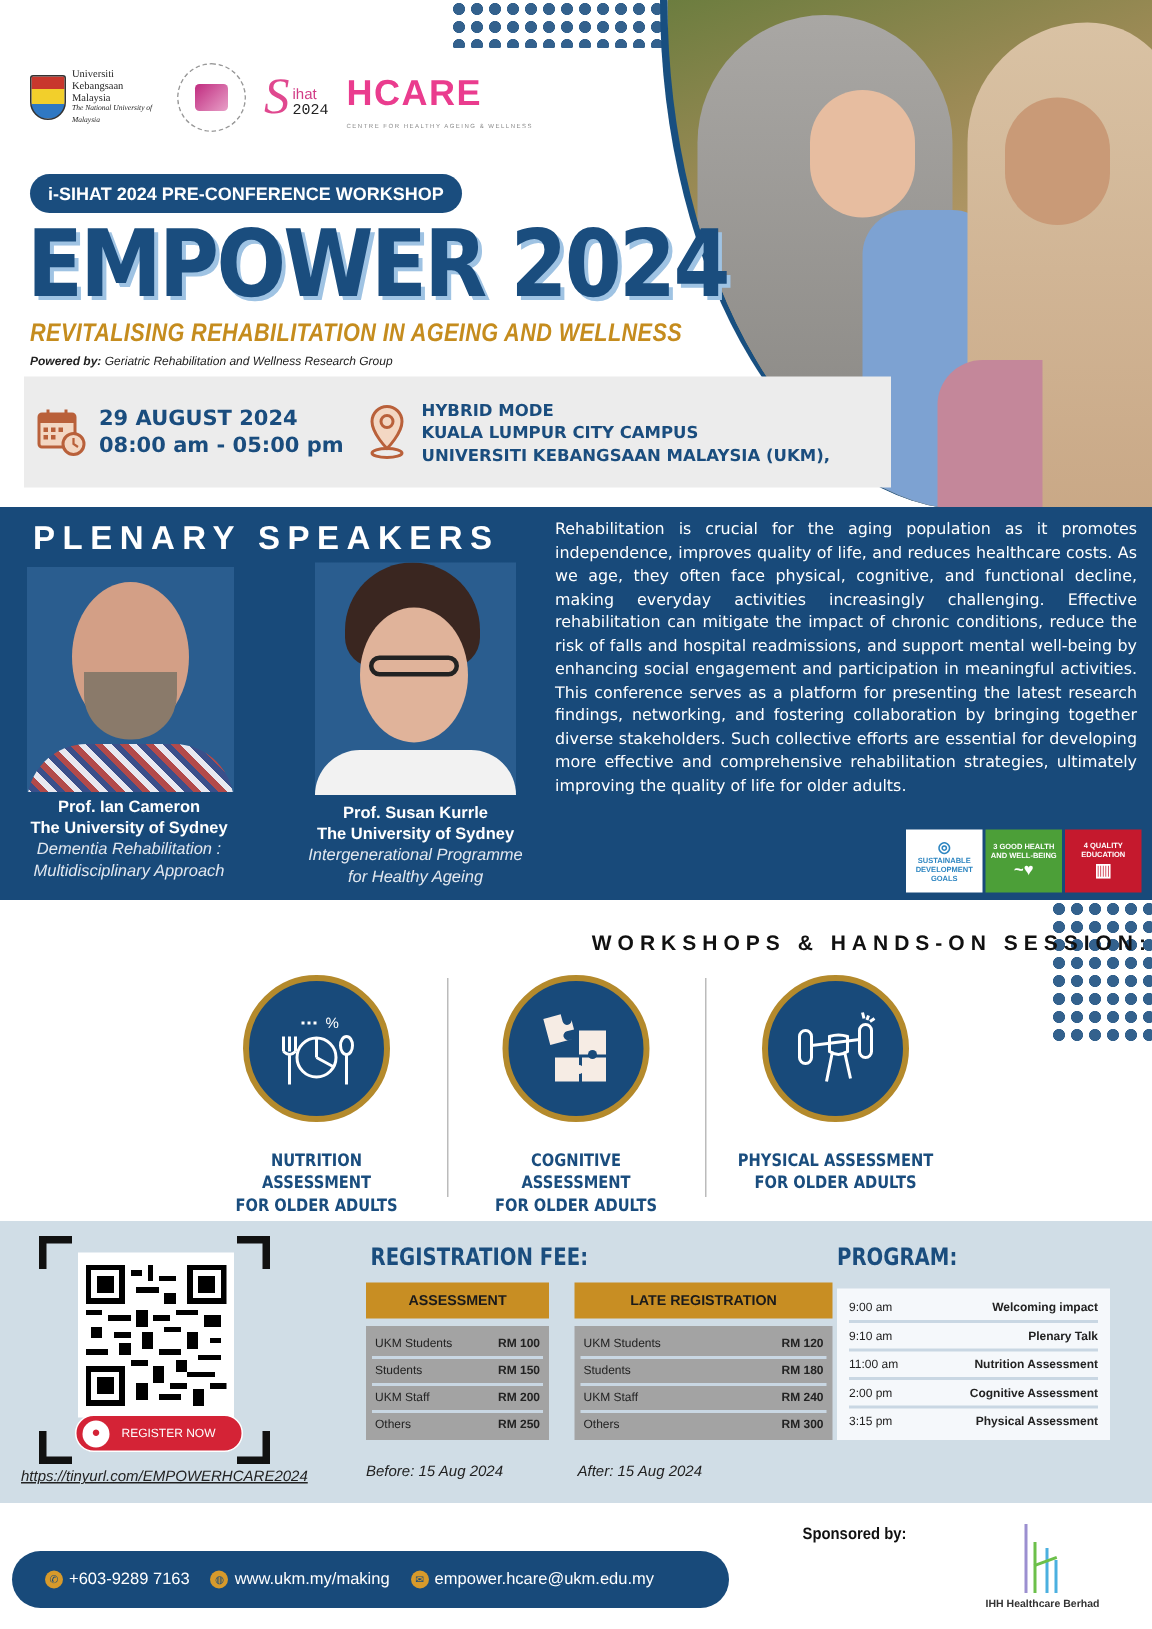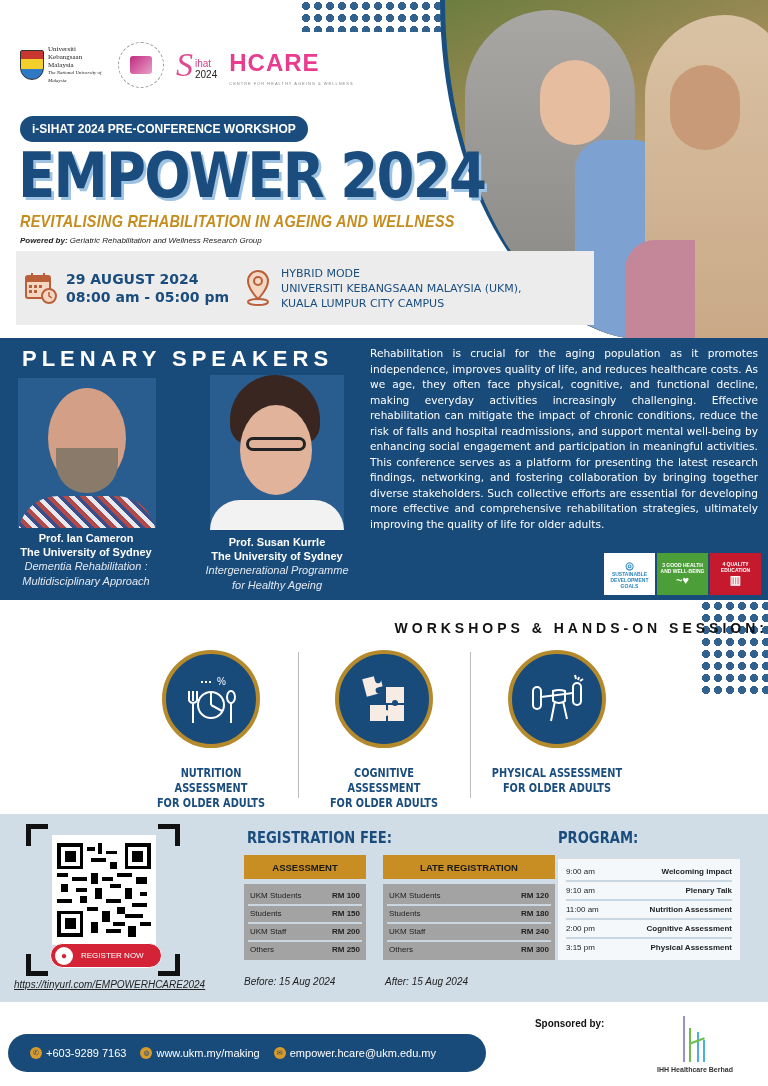--- a/index.html
+++ b/index.html
@@ -15,34 +15,34 @@
 .photo .pink{position:absolute;left:180px;top:240px;width:70px;height:100px;background:#c4879a;border-radius:30px 0 0 0}
 .logos{position:absolute;left:20px;top:40px;height:50px;display:flex;align-items:center;gap:12px}
 .ukm{display:flex;align-items:center;gap:4px}
 .ukm .shield{width:24px;height:30px;background:linear-gradient(180deg,#c8372d 0 30%,#f2cf2b 30% 65%,#2f78c3 65%);border-radius:2px 2px 12px 12px;border:1px solid #333}
 .ukm .txt{font-family:"Liberation Serif",serif;font-size:7px;line-height:8px;color:#222}
 .seal{width:46px;height:46px;border-radius:50%;border:1px dashed #999;display:flex;align-items:center;justify-content:center}
 .seal .inner{width:22px;height:18px;background:linear-gradient(135deg,#c02b7f,#e8a0c8);border-radius:3px}
 .sihat{display:flex;align-items:flex-end;gap:2px}
 .sihat .s{font-size:34px;color:#e0488f;font-family:"Liberation Serif",serif;font-style:italic;line-height:30px}
 .sihat .t{font-size:10px;color:#d13c86;line-height:11px}
-.sihat .y{font-size:10px;color:#222;font-family:Liberation Sans, sans-serif}
+.sihat .y{font-size:10px;color:#222;font-family:Liberation Mono, monospace}
 .hcare .big{font-size:24px;font-weight:bold;color:#ea3c8e;letter-spacing:1px;line-height:36px}
 .hcare .sub{font-size:4px;letter-spacing:1px;color:#888;text-transform:uppercase}
 .pill{position:absolute;left:20px;top:116px;height:26px;padding:0 12px;background:#1a4d7e;color:#fff;border-radius:14px;font-weight:bold;font-size:12px;display:flex;align-items:center}
 .title{position:absolute;left:18px;top:140px;font-family:"DejaVu Sans",sans-serif;font-weight:bold;font-size:62px;color:#1a4d7e;letter-spacing:-2px;transform:scaleX(0.88);transform-origin:left;text-shadow:3px 3px 0 #9fc3e3;line-height:72px;white-space:nowrap}
 .subtitle{position:absolute;left:20px;top:212px;font-weight:bold;font-style:italic;font-size:17px;color:#c58c1e;transform:scaleX(0.85);transform-origin:left;white-space:nowrap;letter-spacing:0.3px}
 .powered{position:absolute;left:20px;top:236px;font-size:8px;color:#222}
 .powered b{font-style:italic}
 .powered i{font-style:italic}
 .infobox{position:absolute;left:16px;top:251px;width:578px;height:74px;background:#ececec;display:flex;align-items:center}
 .infobox .cal{margin-left:8px;width:34px;height:34px}
 .datebox{margin-left:8px;font-family:"DejaVu Sans",sans-serif;font-weight:bold;color:#1a4d7e;font-size:14px;line-height:18px}
 .pin{margin-left:14px;width:30px;height:40px}
-.venue{margin-left:8px;font-family:"DejaVu Sans",sans-serif;font-weight:normal;color:#1a4d7e;font-size:11px;line-height:15px}
+.venue{margin-left:8px;font-family:"DejaVu Sans",sans-serif;font-weight:bold;color:#1a4d7e;font-size:11px;line-height:15px}
 
 .blue{position:absolute;left:0;top:338px;width:768px;height:262px;background:#184a7a}
 .plen-title{position:absolute;left:22px;top:346px;color:#fff;font-weight:bold;font-size:22px;letter-spacing:5px}
 .sp-photo{position:absolute;background:linear-gradient(180deg,#2a5d8f 0%,#2a5d8f 100%);overflow:hidden}
 .sp-photo .head{position:absolute;border-radius:50%}
 .sp-name{position:absolute;text-align:center;color:#fff;font-weight:bold;font-size:11px;line-height:14px}
 .sp-topic{color:#e2e8f0;font-style:italic;font-weight:normal;font-size:11px;line-height:15px}
 .para{position:absolute;left:370px;top:346px;width:388px;color:#fff;font-family:"DejaVu Sans",sans-serif;font-size:10.6px;line-height:15.5px;text-align:justify}
 .sdg{position:absolute;top:553px;height:42px;width:51px;display:flex;flex-direction:column;justify-content:center;align-items:center;font-size:6px;font-weight:bold;color:#fff}
 
@@ -150,22 +150,22 @@
     <div>29 AUGUST 2024</div>
     <div>08:00 am - 05:00 pm</div>
   </div>
   <svg class="pin" viewBox="0 0 30 40">
     <path d="M15 3a10 10 0 0 0-10 10c0 8 10 18 10 18s10-10 10-18A10 10 0 0 0 15 3z" fill="#f3d7c3" stroke="#b9603a" stroke-width="2"></path>
     <circle cx="15" cy="13" r="4" fill="none" stroke="#b9603a" stroke-width="2"></circle>
     <ellipse cx="15" cy="34" rx="10" ry="3" fill="none" stroke="#b9603a" stroke-width="2"></ellipse>
   </svg>
   <div class="venue">
     <div>HYBRID MODE</div>
+    <div>KUALA LUMPUR CITY CAMPUS</div>
     <div>UNIVERSITI KEBANGSAAN MALAYSIA (UKM),</div>
-    <div>KUALA LUMPUR CITY CAMPUS</div>
   </div>
 </div>
 
 <div class="blue"></div>
 <div class="plen-title">PLENARY SPEAKERS</div>
 
 <div class="sp-photo" style="left:18px;top:378px;width:138px;height:150px">
   <div class="head" style="left:30px;top:10px;width:78px;height:100px;background:#d39f86"></div>
   <div class="head" style="left:38px;top:70px;width:62px;height:45px;background:#8a7a6a;border-radius:0 0 30px 30px"></div>
   <div style="position:absolute;left:0;top:118px;width:138px;height:40px;background:repeating-linear-gradient(45deg,#b24a4a 0 4px,#e8e8f0 4px 8px,#3a4f8a 8px 12px);border-radius:40px 40px 0 0"></div>

